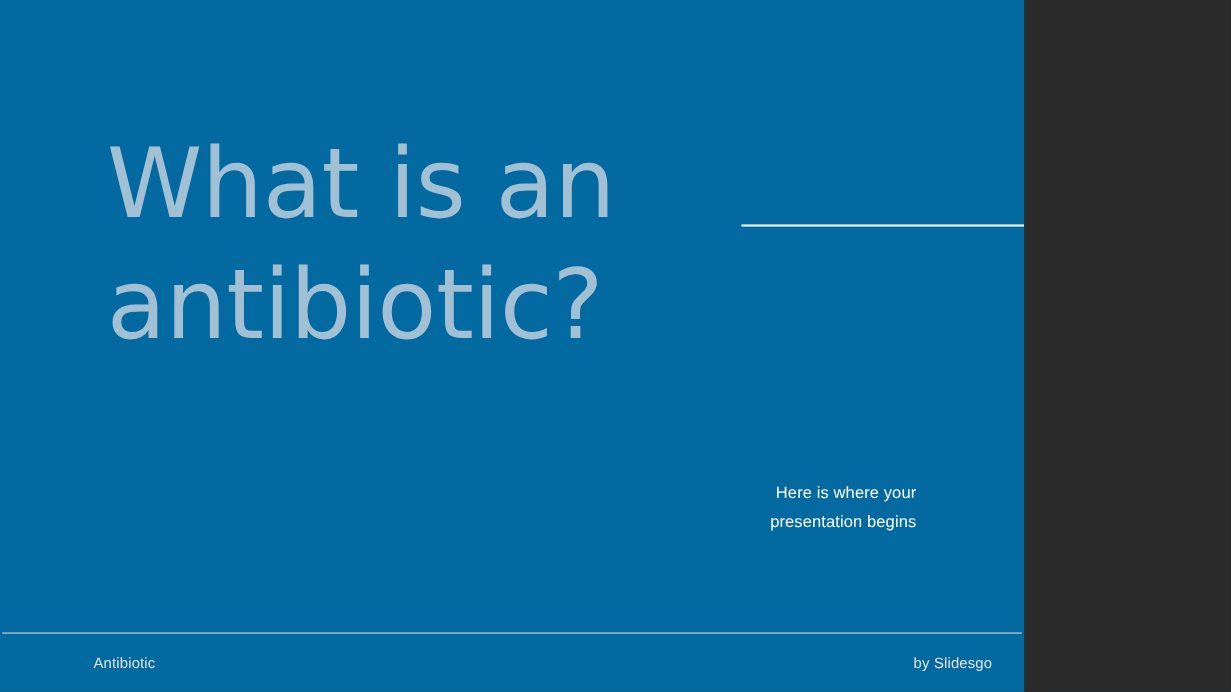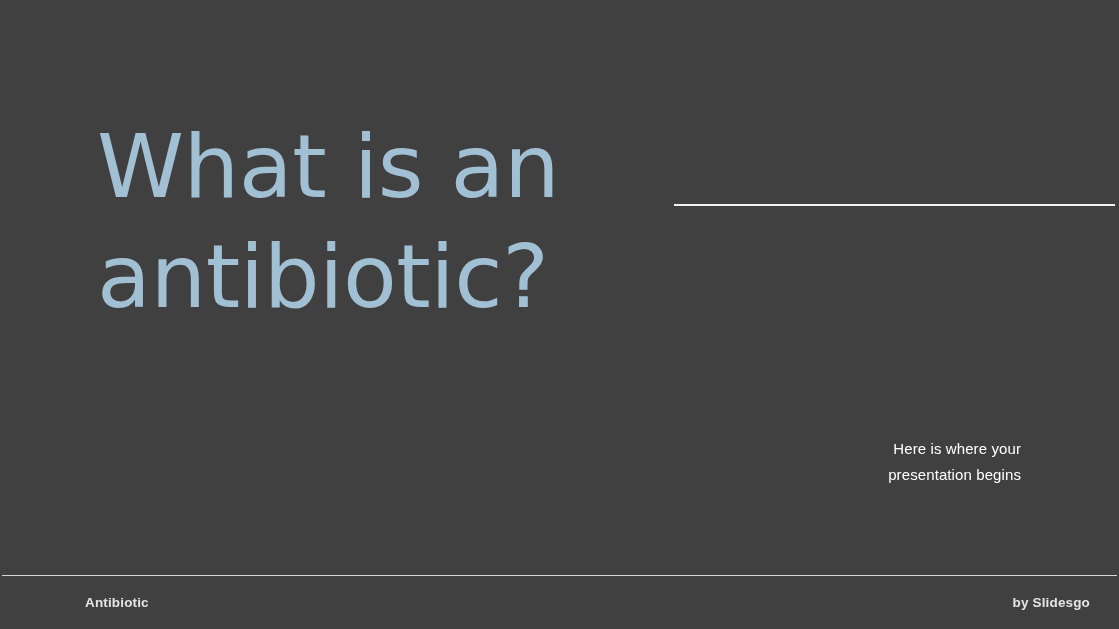--- a/index.html
+++ b/index.html
@@ -3,24 +3,24 @@
 <meta charset="utf-8">
 <style>
   html, body {
     margin: 0;
     padding: 0;
     background: #2b2b2b;
   }
 
   #slide {
     position: relative;
-    width: 1119px;
+    width: 931px;
     height: 629px;
     overflow: hidden;
-    background: #404040;
+    background: #0369a1;
     font-family: "Liberation Sans", sans-serif;
     -webkit-font-smoothing: antialiased;
   }
 
   
   #title-block {
     position: absolute;
     left: 97px;
     top: 112px;
     width: 560px;
@@ -87,21 +87,21 @@
     justify-content: space-between;
     padding: 0 29px 0 85px;
     box-sizing: border-box;
   }
 
   .footer-text {
     font-size: 13.5px;
     line-height: 18px;
     color: #e4e4e4;
     letter-spacing: 0.15px;
-    font-weight: 700;
+    font-weight: 400;
   }
 </style>
 </head>
 <body>
 
 <div id="slide">
 
   <div id="title-block">
     <h1 id="slide-title">What is an
 antibiotic?</h1>

